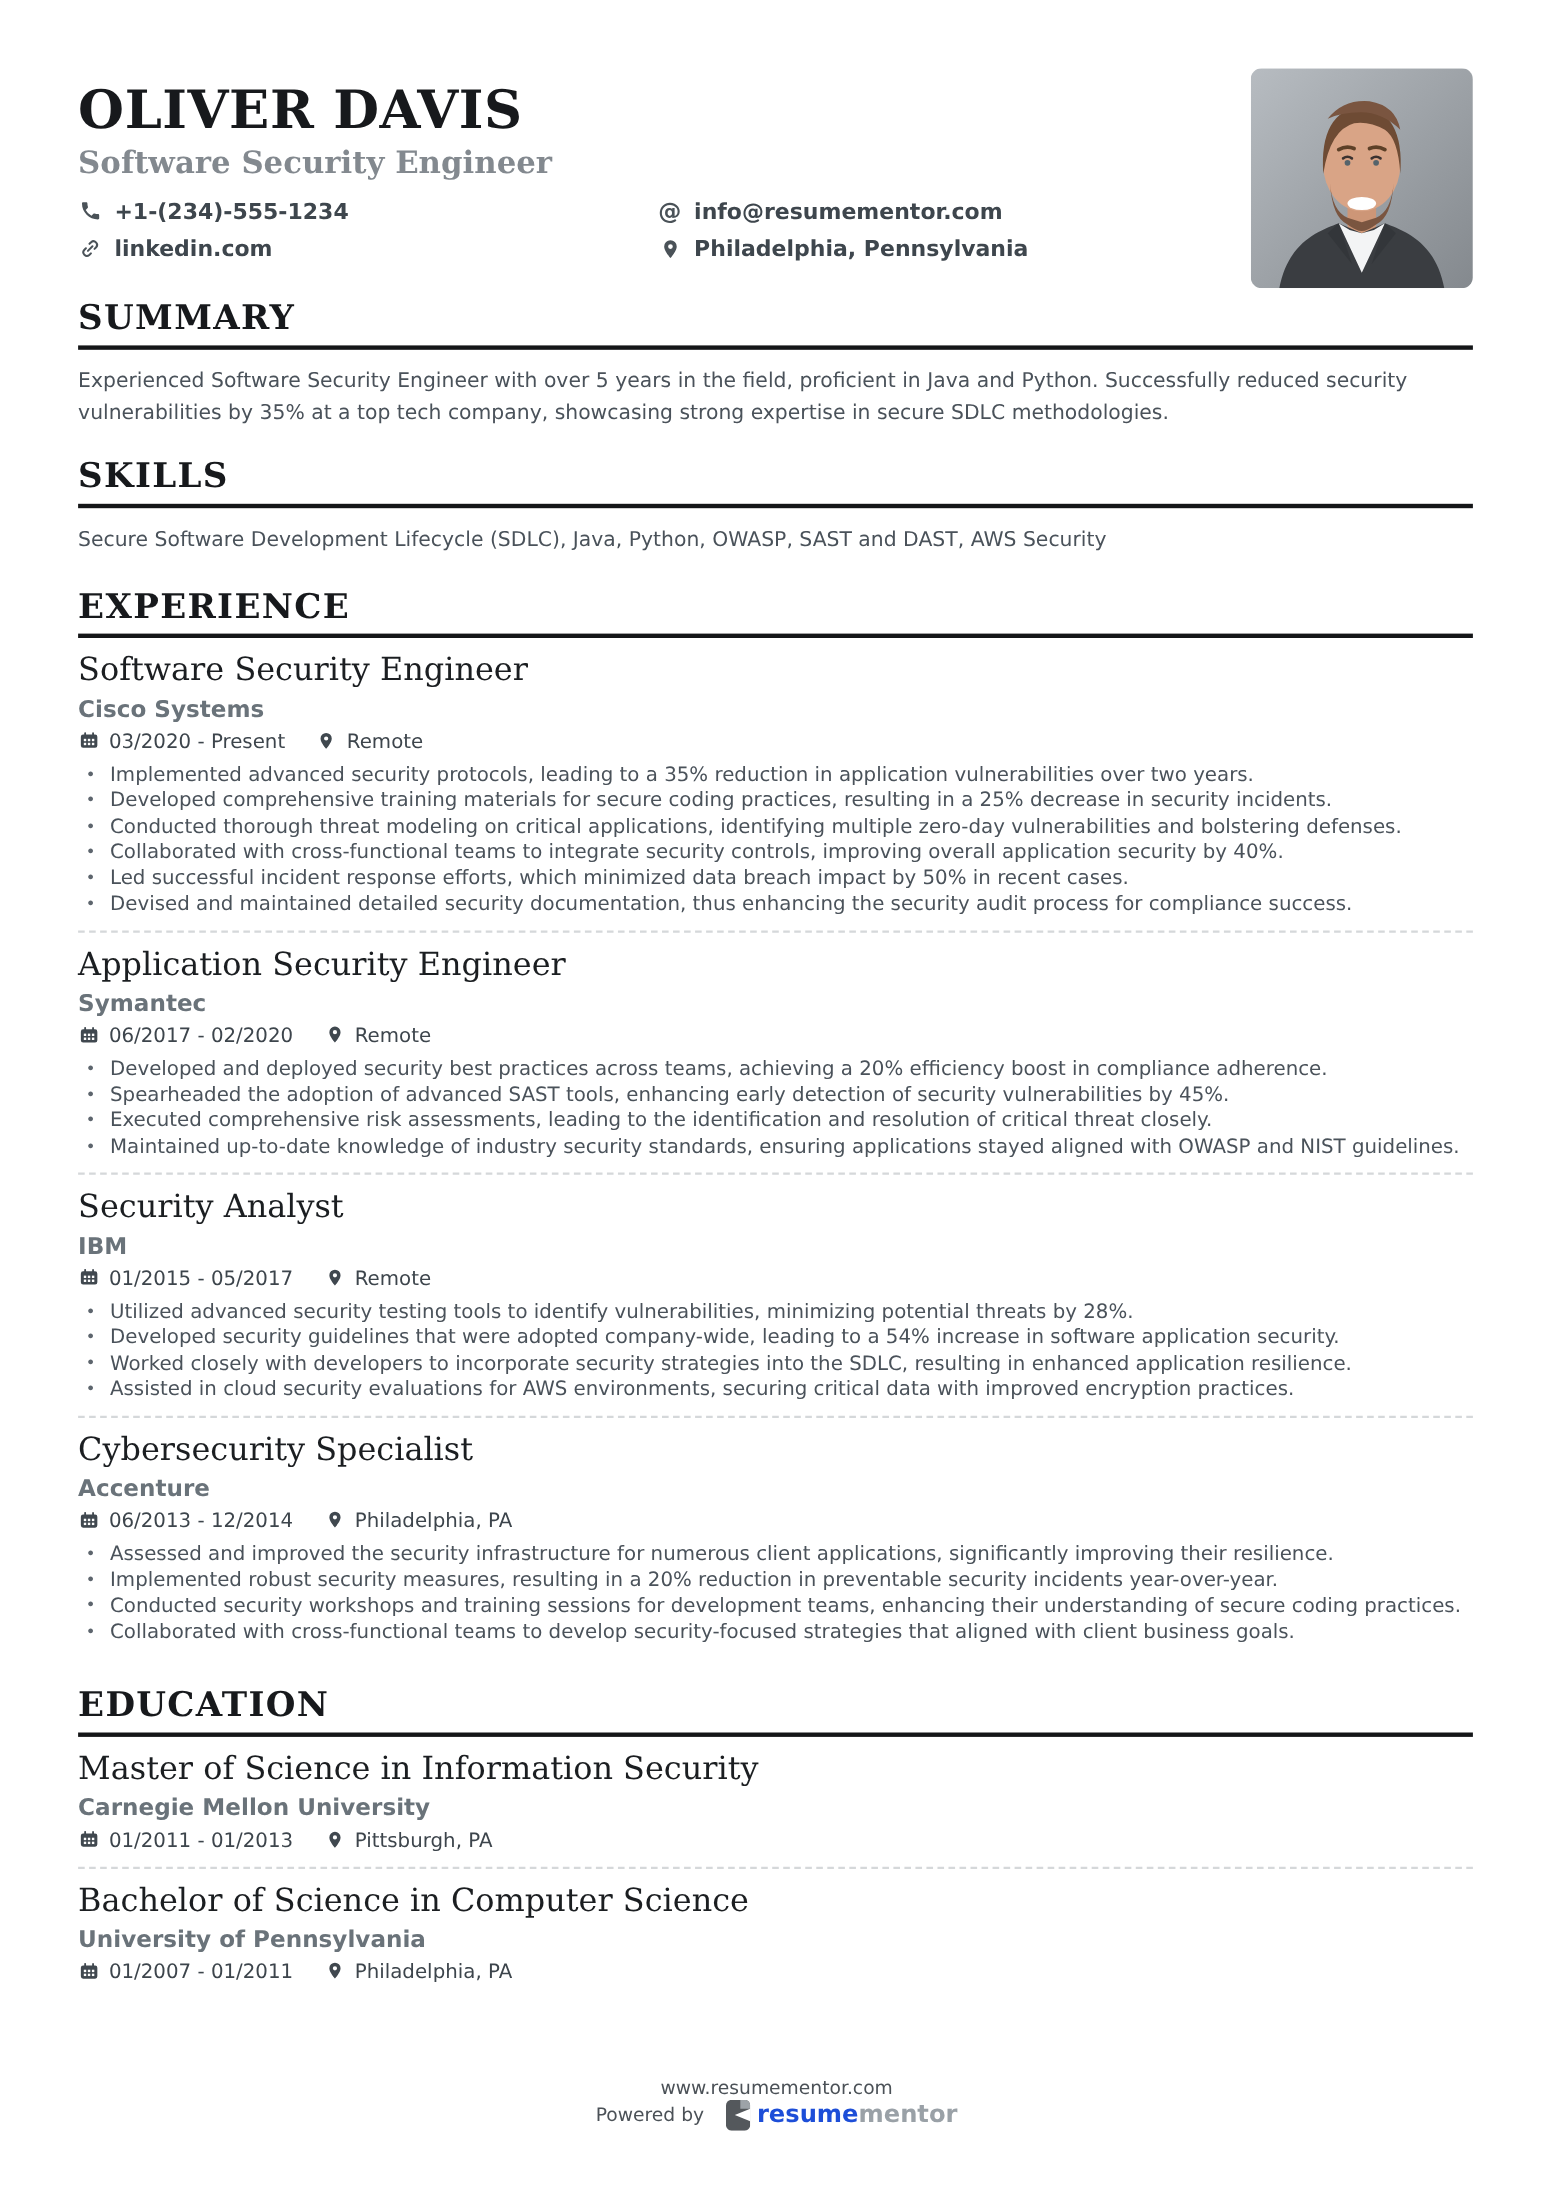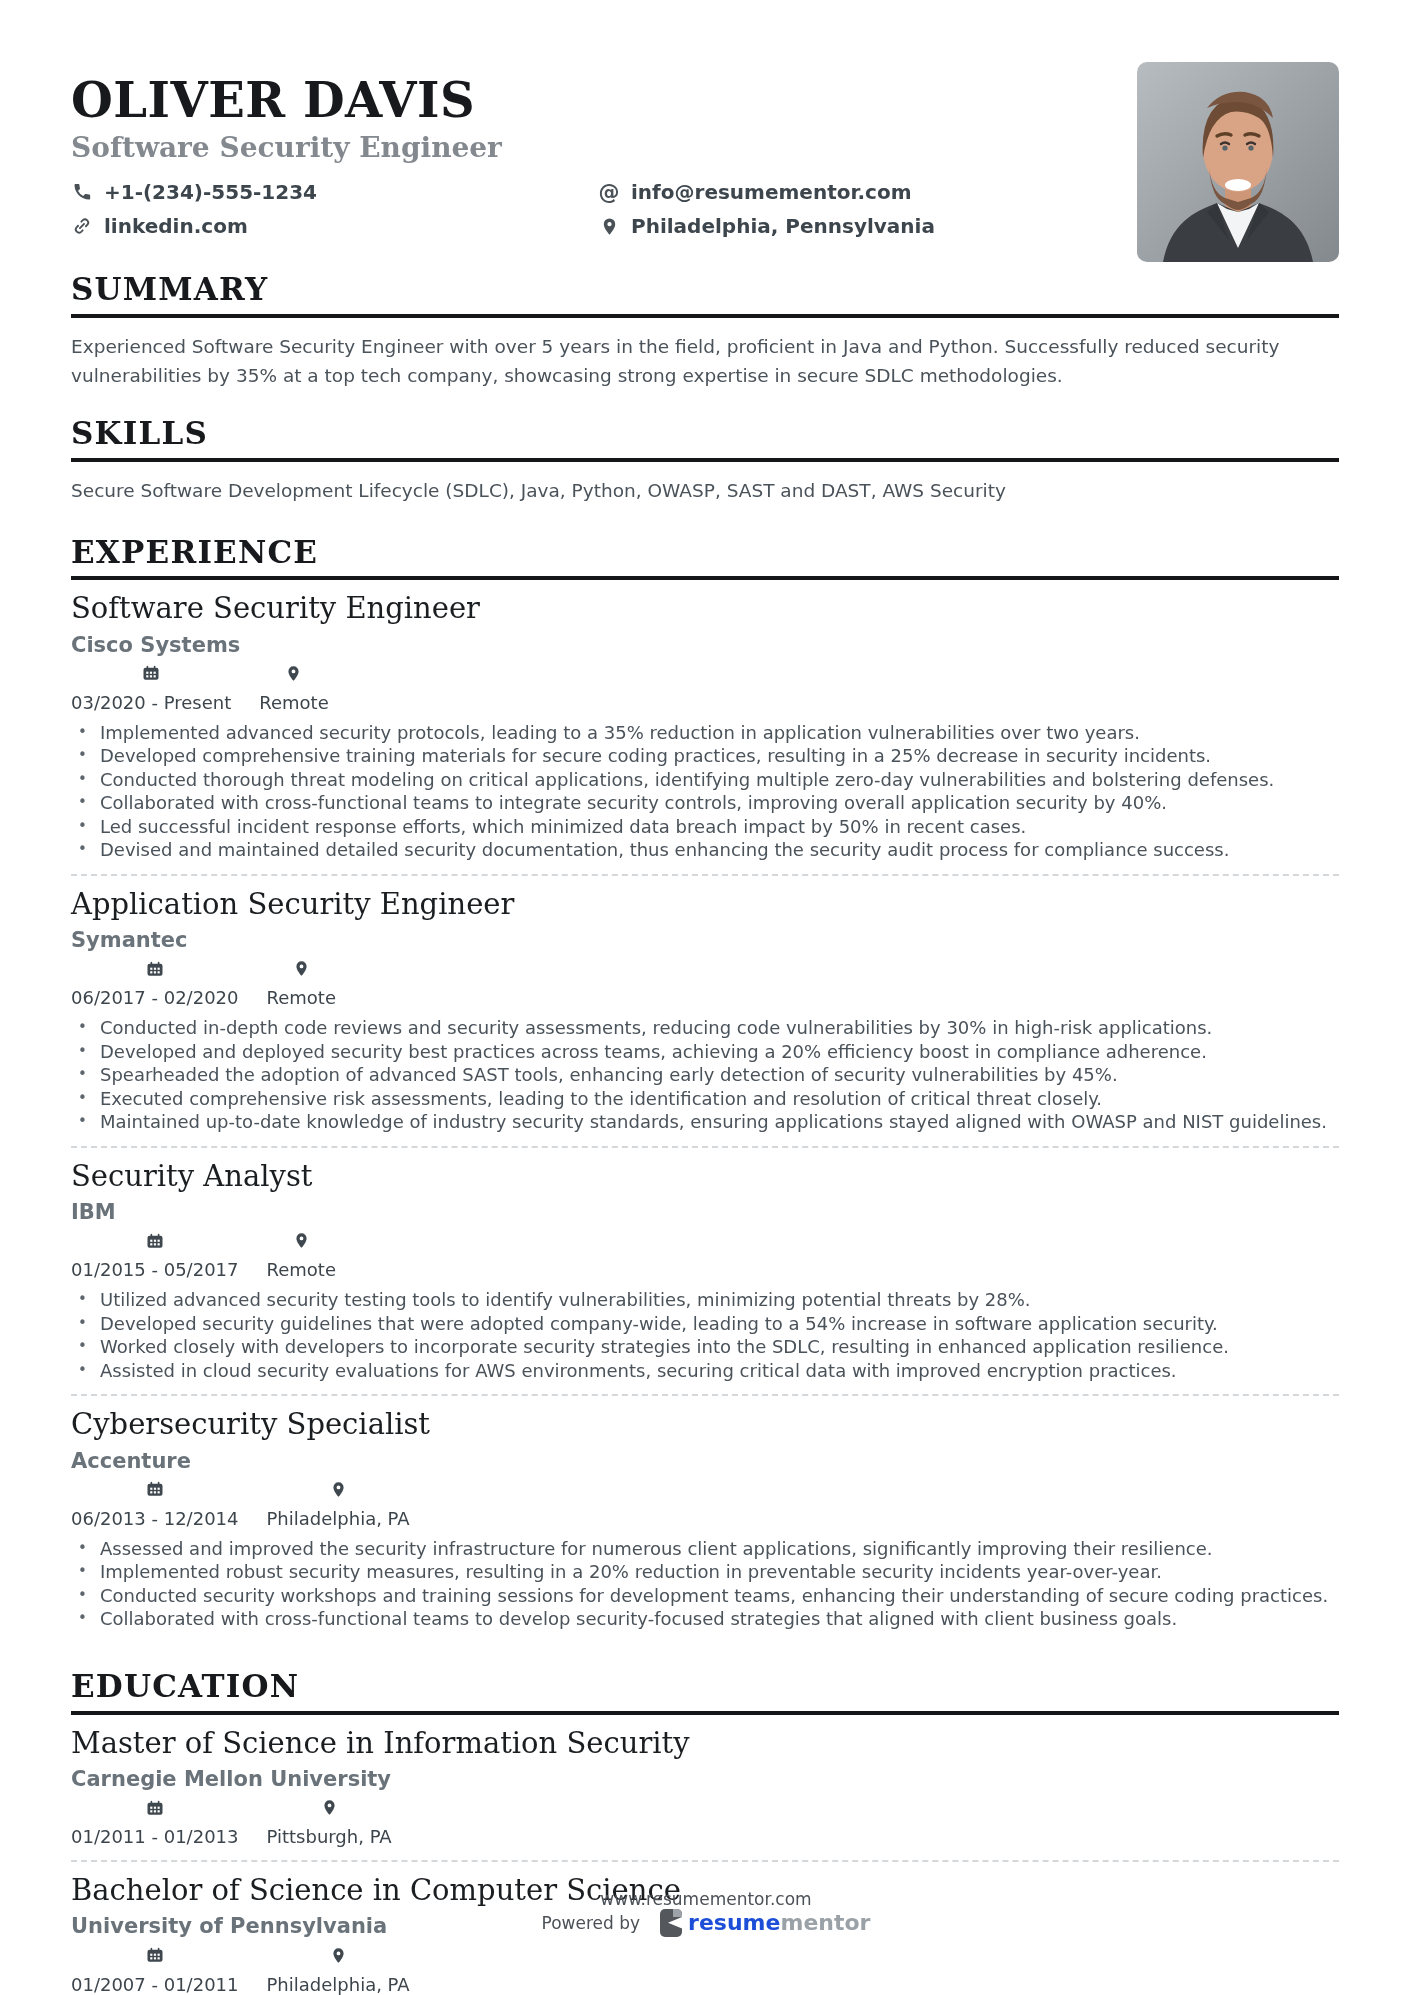--- a/index.html
+++ b/index.html
@@ -89,21 +89,21 @@
     font-size:21px;
     font-weight:700;
     color:#6a737a;
     line-height:1.2;
   }
   .meta{
     margin-top:6px;
     display:flex;align-items:center;gap:28px;
     font-size:18px;color:#3d454c;line-height:22px;
   }
-  .meta-item{display:flex;align-items:center;gap:9px;flex-direction:column;}
+  .meta-item{display:flex;align-items:flex-start;gap:9px;}
   .meta-item .ico{width:19px;height:19px;flex:0 0 auto;display:flex;align-items:center;justify-content:center;}
   ul.bullets{
     margin:7px 0 0 0;padding:0;list-style:none;
   }
   ul.bullets li{
     position:relative;
     padding-left:29px;
     font-size:18px;
     line-height:23.5px;
     color:#4a525a;
@@ -276,21 +276,20 @@
           <span class="meta-item">
             <span class="ico">
               <svg width="17" height="17" viewBox="0 0 24 24">
                   <path fill="#40484f" d="M12 1.8a7.2 7.2 0 0 0-7.2 7.2c0 5.4 7.2 13.2 7.2 13.2s7.2-7.8 7.2-13.2A7.2 7.2 0 0 0 12 1.8zm0 9.9a2.7 2.7 0 1 1 0-5.4 2.7 2.7 0 0 1 0 5.4z"></path>
                 </svg>
             </span>
             <span>Remote</span>
           </span>
         </div>
         <ul class="bullets">
-          <li>Conducted in-depth code reviews and security assessments, reducing code vulnerabilities by 30% in high-risk applications.</li>
           <li>Developed and deployed security best practices across teams, achieving a 20% efficiency boost in compliance adherence.</li>
           <li>Spearheaded the adoption of advanced SAST tools, enhancing early detection of security vulnerabilities by 45%.</li>
           <li>Executed comprehensive risk assessments, leading to the identification and resolution of critical threat closely.</li>
           <li>Maintained up-to-date knowledge of industry security standards, ensuring applications stayed aligned with OWASP and NIST guidelines.</li>
         </ul>
       </div>
 
       <div class="entry">
         <h3 class="entry-title">Security Analyst</h3>
         <div class="company">IBM</div>

